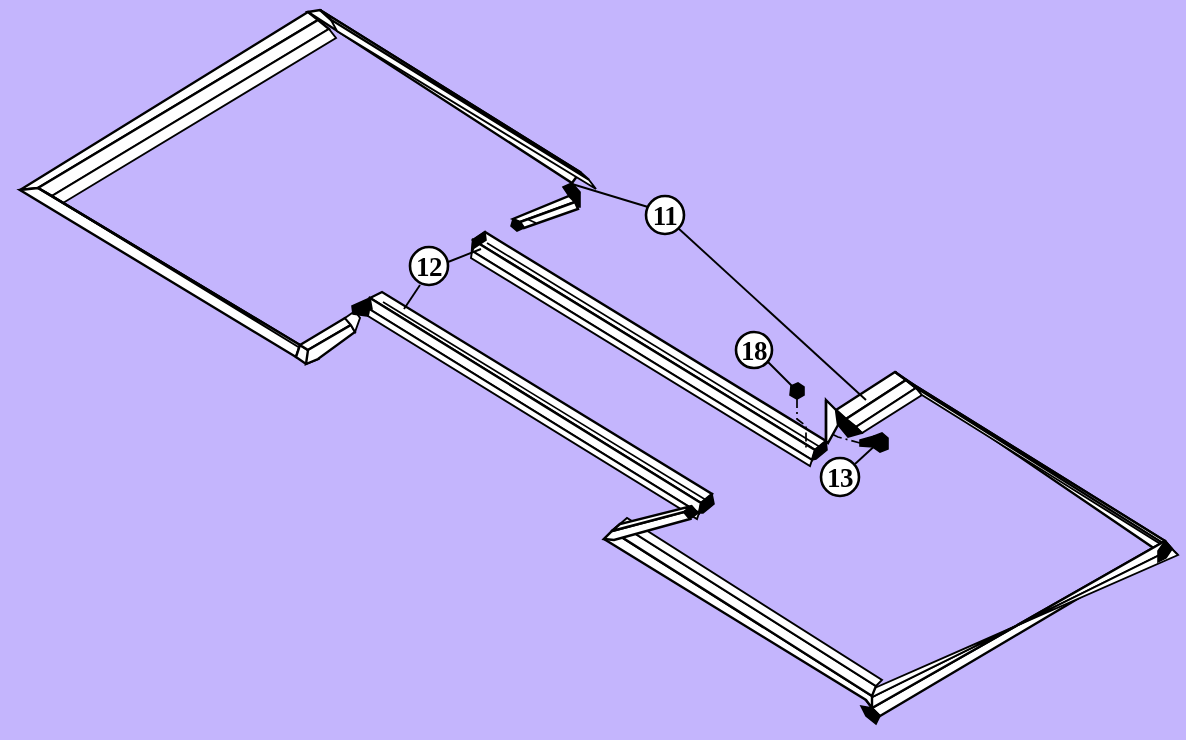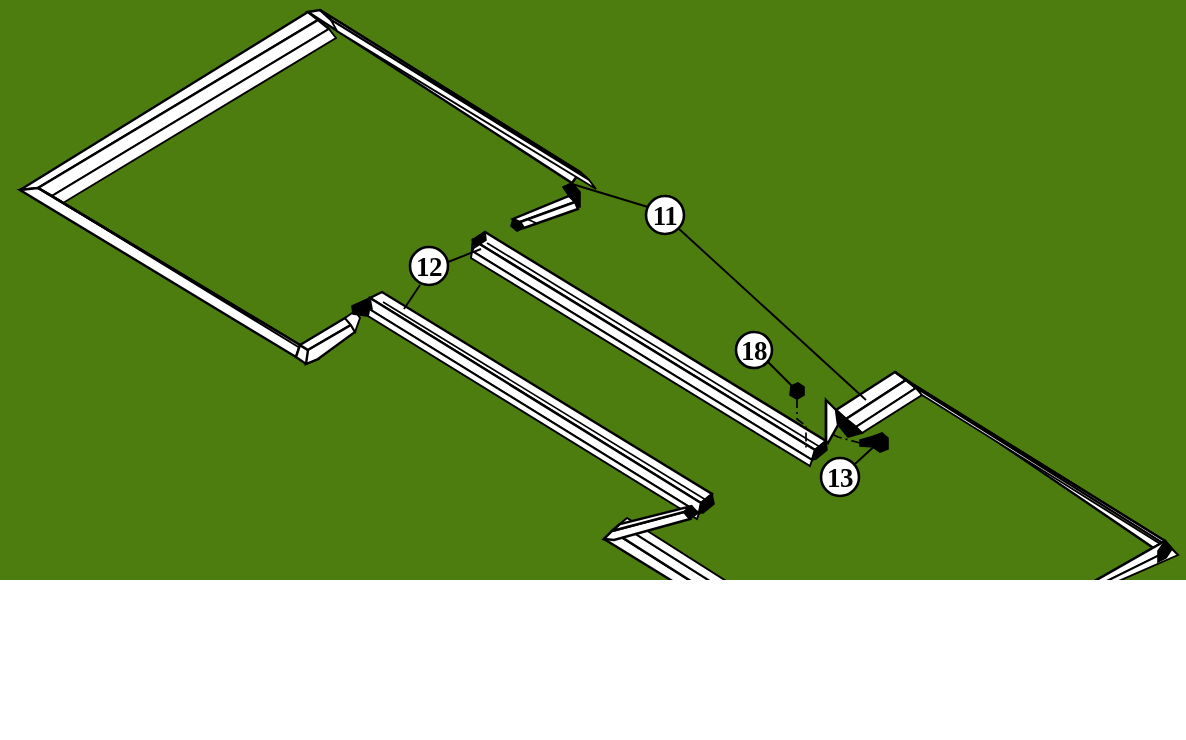--- a/index.html
+++ b/index.html
@@ -7,22 +7,22 @@
     margin: 0;
     padding: 0;
     background: #ffffff;
   }
   body {
     font-family: "Liberation Serif", serif;
   }
   #diagram-root {
     position: relative;
     width: 1186px;
-    height: 580px;
-    background: #4d7c0f;
+    height: 740px;
+    background: #c4b5fd;
     overflow: hidden;
   }
   #diagram-svg {
     display: block;
     width: 1186px;
     height: 740px;
   }
   .part-outline {
     fill: #ffffff;
     stroke: #000000;

